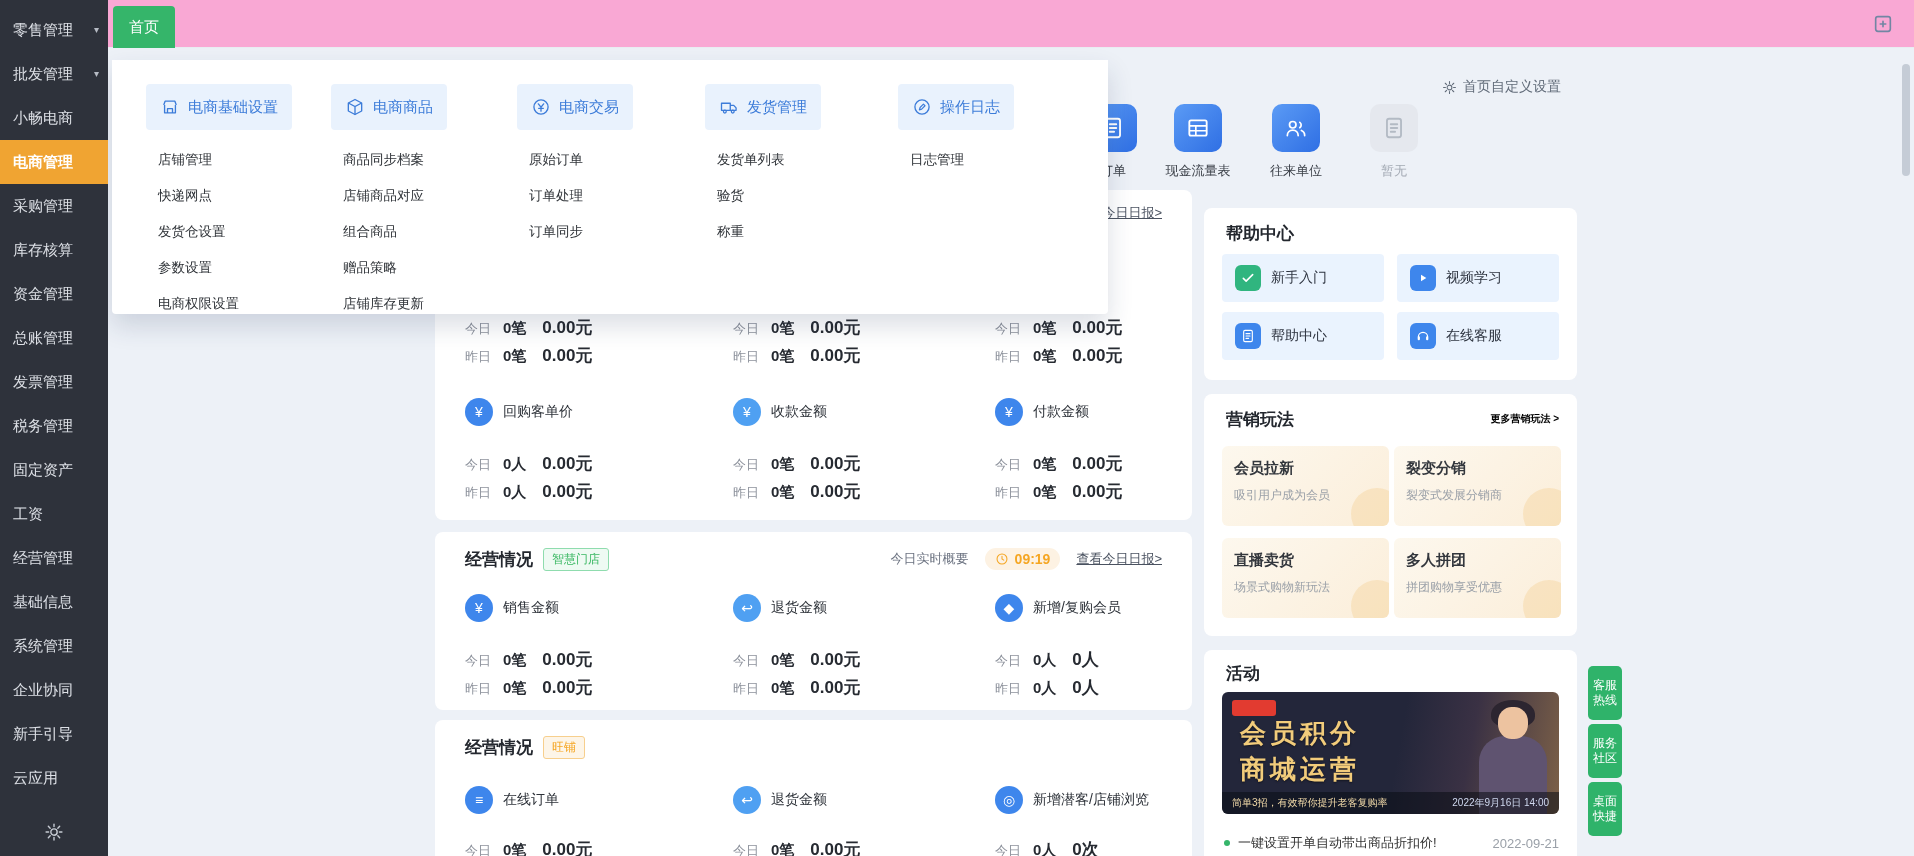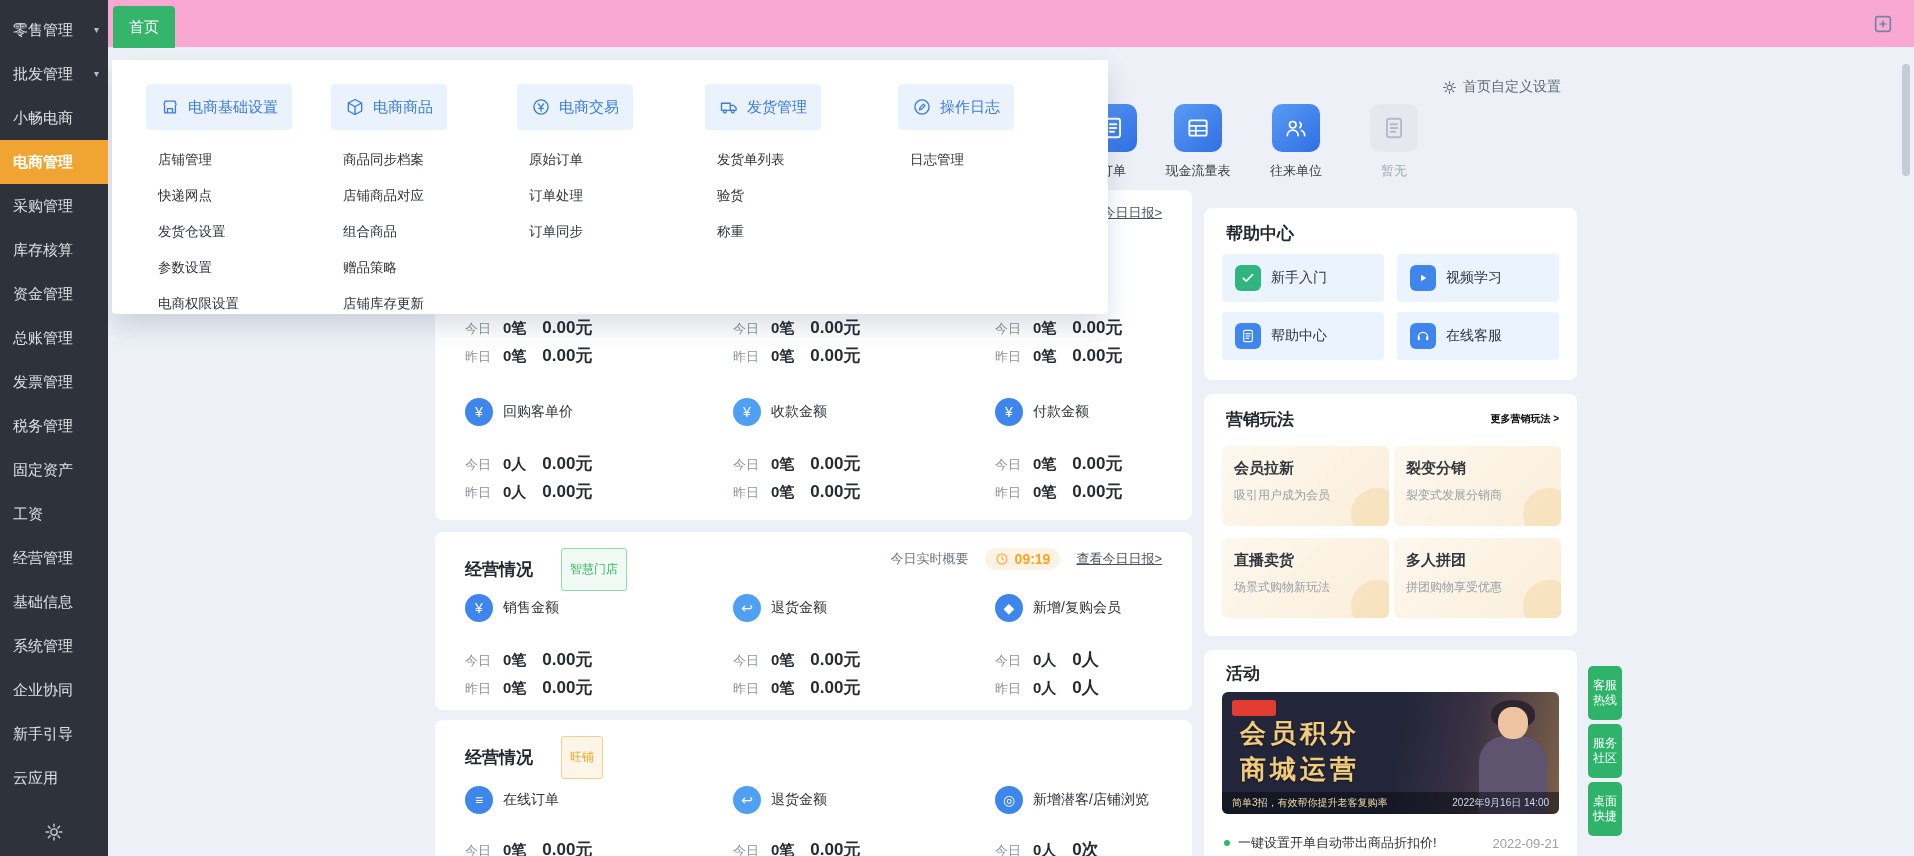--- a/index.html
+++ b/index.html
@@ -33,21 +33,21 @@
   .shortcut .ic.gray{background:#e5e8ee;color:#b3bac4;}
   .shortcut .ic.light{background:#e9f2fd;color:#3c7cd9;}
   .shortcut .lbl{margin-top:10px;font-size:13px;color:#3a3f47;}
   .shortcut .lbl.dim{color:#a3aab4;}
   .customize{position:absolute;left:1442px;top:78px;display:flex;align-items:center;gap:6px;font-size:14px;color:#626c7a;cursor:pointer;z-index:10;}
 
   
   .panel{position:absolute;background:#fff;border-radius:8px;}
   .p-head-left{position:absolute;left:30px;top:16px;display:flex;align-items:center;}
   .p-title{font-size:17px;font-weight:700;color:#23272e;}
-  .p-badge{font-size:12px;padding:12px 8px;border-radius:3px;margin-left:28px;}
+  .p-badge{font-size:12px;padding:2px 8px;border-radius:3px;margin-left:10px;}
   .badge-green{color:#3bb863;border:1px solid #8fdcae;background:#eefaf3;}
   .badge-orange{color:#f5a623;border:1px solid #f7cf8d;background:#fdf5e8;}
   .p-right{position:absolute;right:30px;top:16px;display:flex;align-items:center;gap:16px;}
   .summary-label{font-size:13px;color:#6b7280;}
   .time-badge{display:flex;align-items:center;gap:6px;background:#fdf2e3;color:#f5a623;font-weight:700;font-size:14px;padding:3px 10px;border-radius:13px;}
   .report-link{font-size:13px;color:#4a5260;text-decoration:underline;cursor:pointer;white-space:nowrap;}
   .stat-line{position:absolute;display:flex;align-items:baseline;white-space:nowrap;}
   .s-label{font-size:13px;color:#8d929c;}
   .s-count{font-size:15px;font-weight:700;color:#262a31;margin-left:12px;}
   .s-amount{font-size:17px;font-weight:700;color:#262a31;margin-left:16px;}

